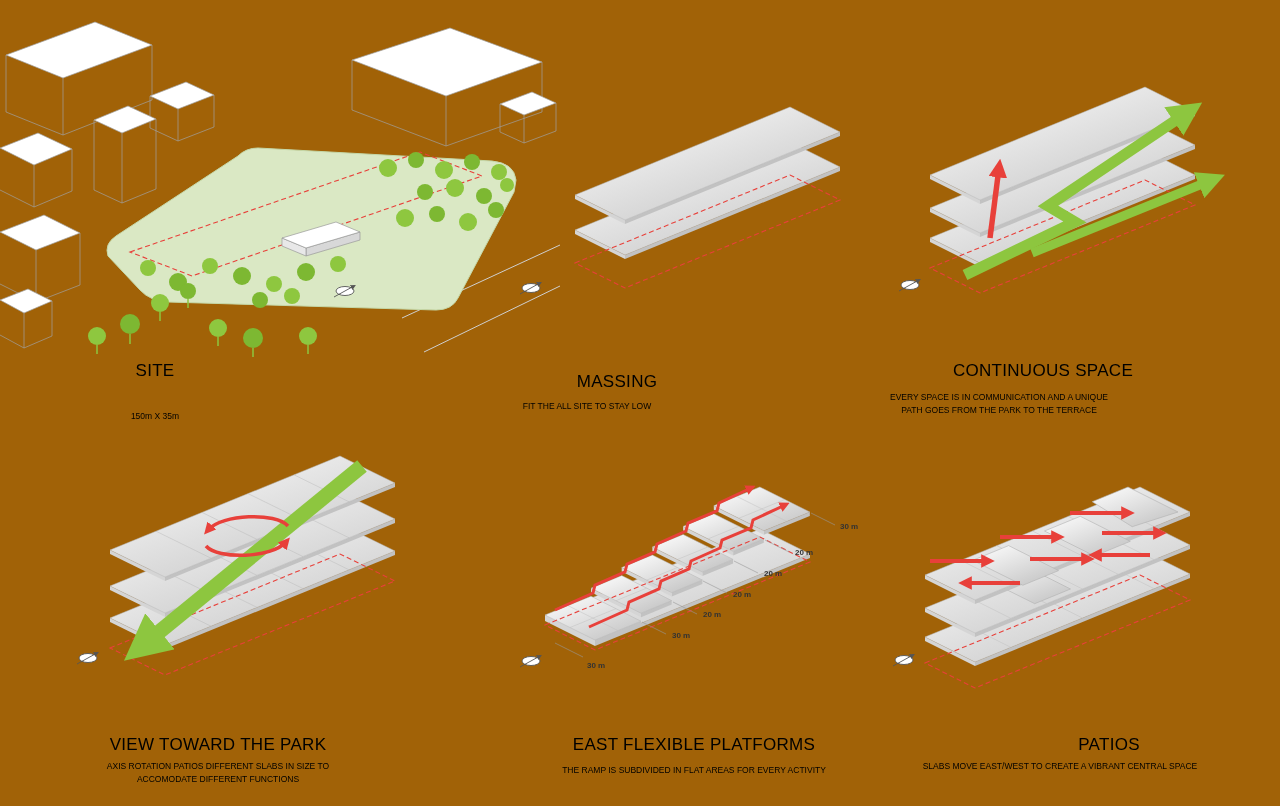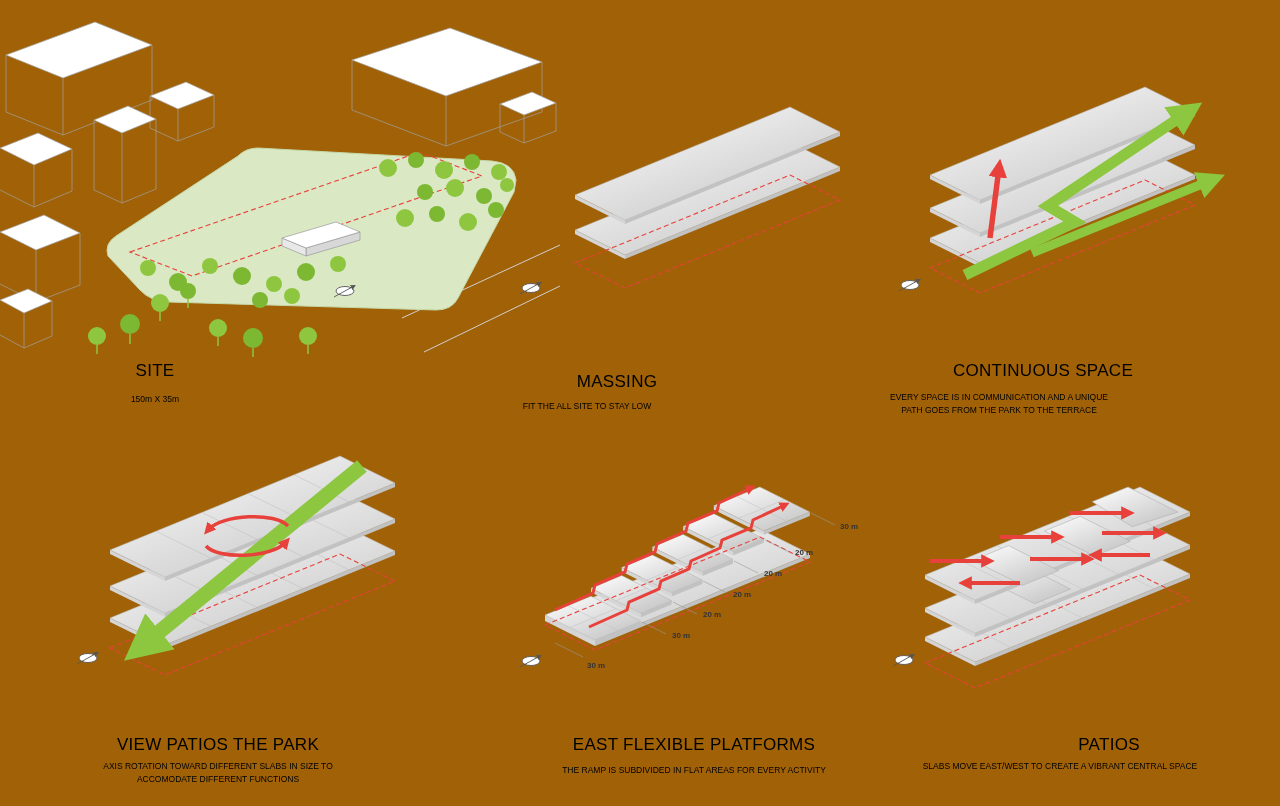--- a/index.html
+++ b/index.html
@@ -163,21 +163,21 @@
       <g transform="translate(345,291)">
         <ellipse rx="9" ry="4.5" fill="#fff" stroke="#555" stroke-width="0.9"></ellipse>
         <line x1="-11" y1="6" x2="9" y2="-5" stroke="#555" stroke-width="0.9" marker-end="url(#ah-dark)"></line>
       </g>
       <g transform="translate(531,288)">
         <ellipse rx="9" ry="4.5" fill="#fff" stroke="#555" stroke-width="0.9"></ellipse>
         <line x1="-11" y1="6" x2="9" y2="-5" stroke="#555" stroke-width="0.9" marker-end="url(#ah-dark)"></line>
       </g>
     </svg>
     <h2 class="panel-title" style="left:75px;top:361px;width:160px">SITE</h2>
-    <p class="panel-sub" style="left:75px;top:393px;width:160px">150m X 35m</p>
+    <p class="panel-sub" style="left:75px;top:410px;width:160px">150m X 35m</p>
   </section>
 
   <section>
     <svg class="abs" style="left:555px;top:100px" width="300" height="200" viewBox="0 0 300 200">
       <g>
         <polygon points="70,155 285,67 285,71 70,159" fill="#c2c2c2"></polygon>
         <polygon points="20,130 70,155 70,159 20,134" fill="#d5d5d5"></polygon>
         <polygon points="20,130 235,42 285,67 70,155" fill="url(#grad-slab)" stroke="#b5b5b5" stroke-width="0.5"></polygon>
       </g>
       <g>
@@ -260,22 +260,22 @@
       <line x1="312" y1="16" x2="92" y2="196" stroke="#8dc63f" stroke-width="15" marker-end="url(#ah-green)"></line>
       <g fill="none" stroke="#e8403a" stroke-width="3.5">
         <path d="M156,96 C168,110 222,108 236,92" marker-end="url(#ah-red)"></path>
         <path d="M238,76 C226,62 172,64 158,80" marker-end="url(#ah-red)"></path>
       </g>
       <g transform="translate(38,208)">
         <ellipse rx="9" ry="4.5" fill="#fff" stroke="#555" stroke-width="0.9"></ellipse>
         <line x1="-11" y1="6" x2="9" y2="-5" stroke="#555" stroke-width="0.9" marker-end="url(#ah-dark)"></line>
       </g>
     </svg>
-    <h2 class="panel-title" style="left:88px;top:735px;width:260px">VIEW PATIOS THE PARK</h2>
-    <p class="panel-sub" style="left:103px;top:760px;width:230px">AXIS ROTATION TOWARD DIFFERENT SLABS IN SIZE TO ACCOMODATE DIFFERENT FUNCTIONS</p>
+    <h2 class="panel-title" style="left:88px;top:735px;width:260px">VIEW TOWARD THE PARK</h2>
+    <p class="panel-sub" style="left:103px;top:760px;width:230px">AXIS ROTATION PATIOS DIFFERENT SLABS IN SIZE TO ACCOMODATE DIFFERENT FUNCTIONS</p>
   </section>
 
   <section>
     <svg class="abs" style="left:495px;top:465px" width="390" height="235" viewBox="0 0 390 235">
 
       <g>
         <polygon points="100,177 315,89 315,93 100,181" fill="#c2c2c2"></polygon>
         <polygon points="50,152 100,177 100,181 50,156" fill="#d5d5d5"></polygon>
         <polygon points="50,152 265,64 315,89 100,177" fill="url(#grad-slab)" stroke="#b5b5b5" stroke-width="0.5"></polygon>
       </g>

